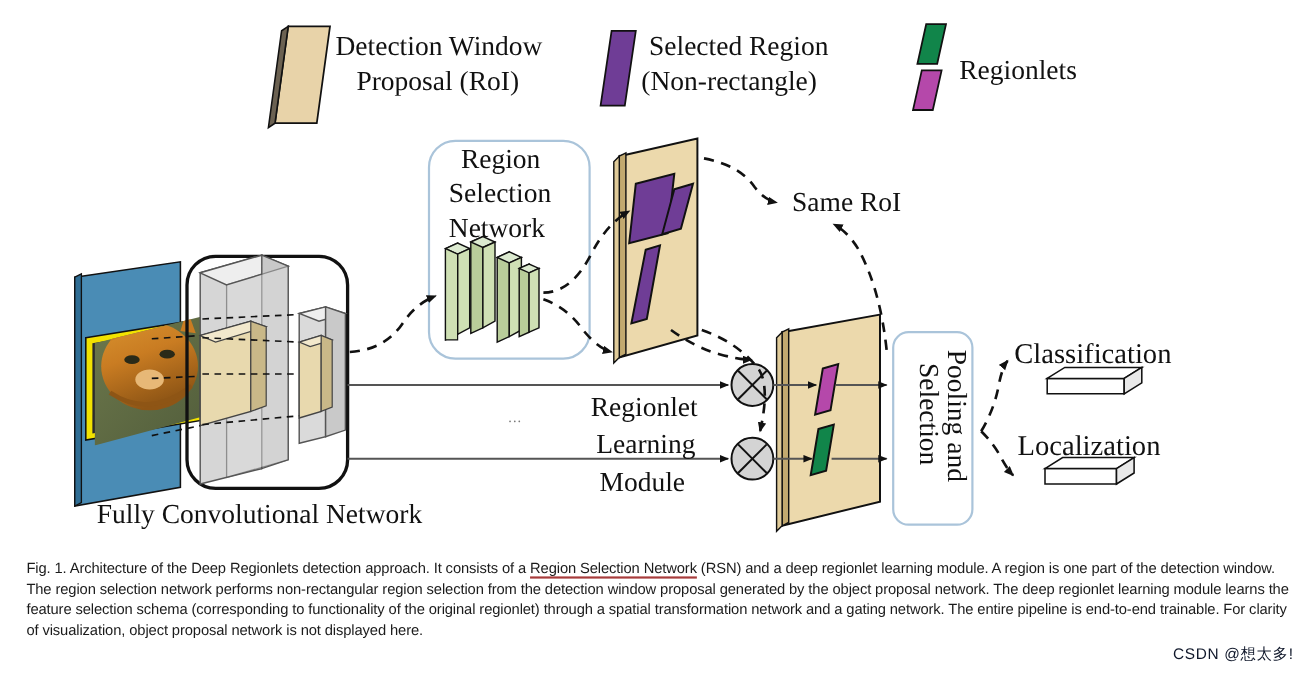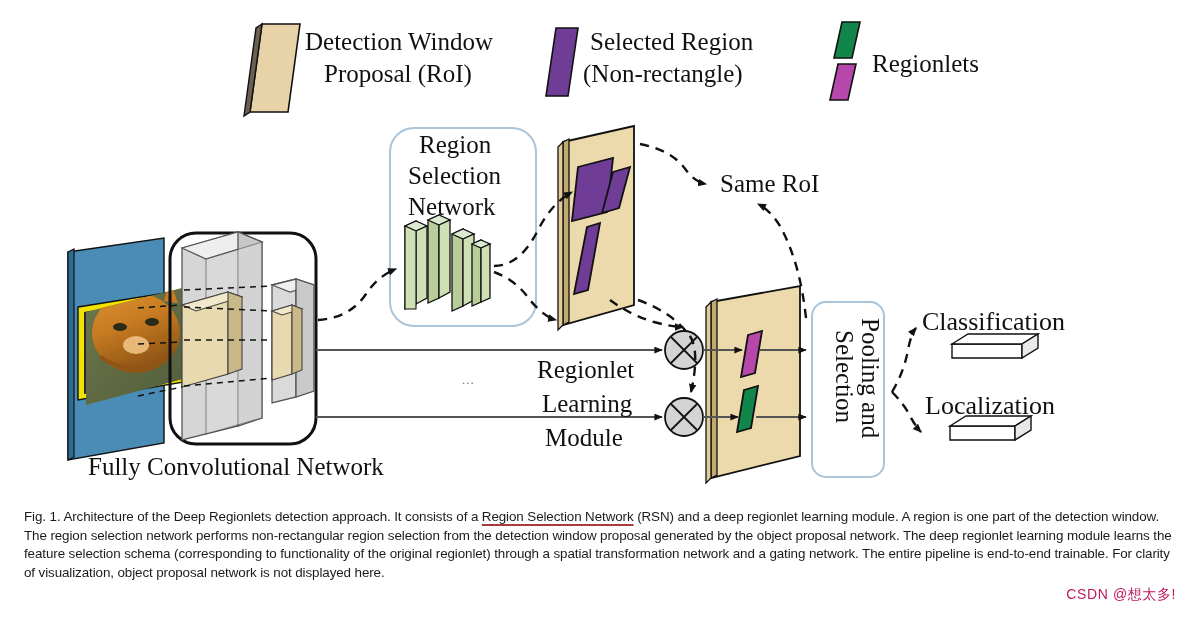--- a/index.html
+++ b/index.html
@@ -41,21 +41,21 @@
     margin-top: 48px;
   }
   .caption .it { }
 
   .watermark {
     position: absolute;
     right: 18px;
     top: 586px;
     font-family: "Liberation Sans", sans-serif;
     font-size: 14px;
-    color: #be185d;
+    color: #0f172a;
     letter-spacing: 0.6px;
     white-space: nowrap;
   }
 </style>
 </head>
 <body>
 
 <div id="figure">
 <svg width="1194" height="496" viewBox="0 0 1194 496" xmlns="http://www.w3.org/2000/svg">
   <defs>

